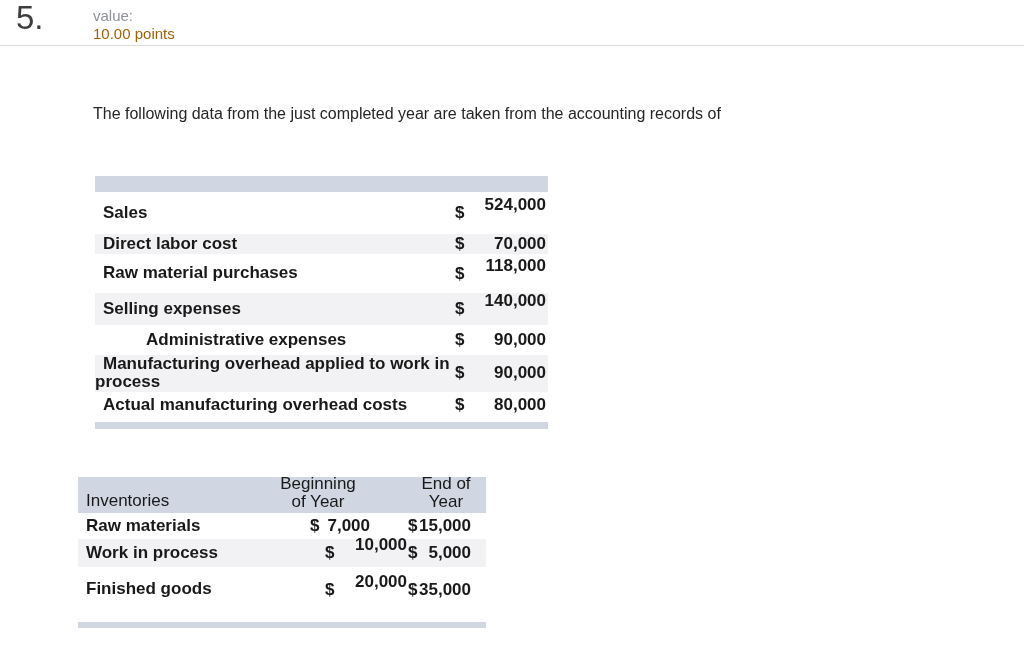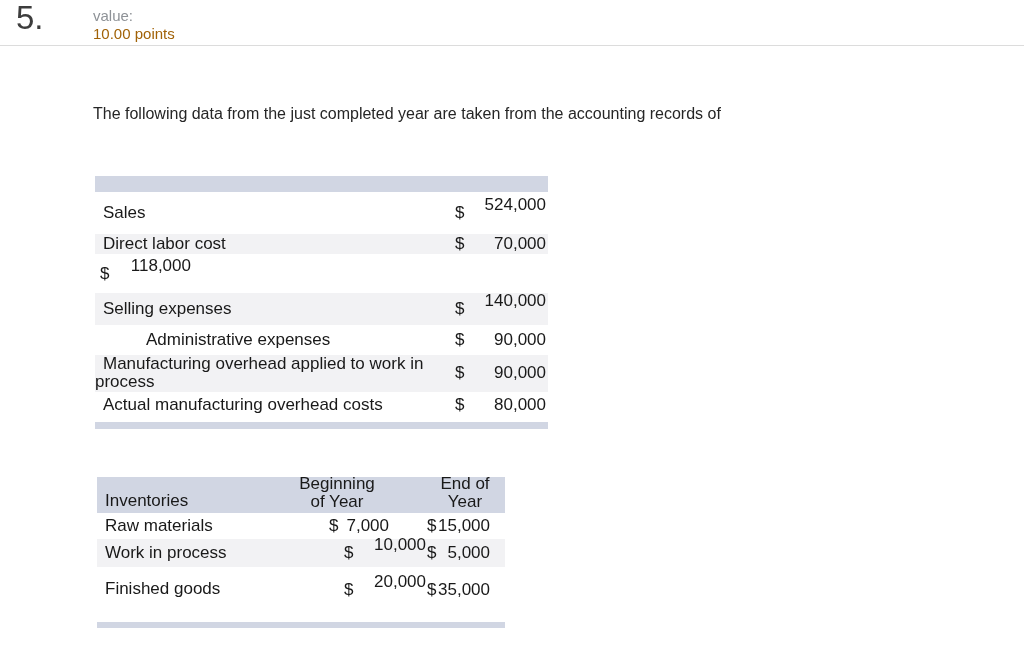--- a/index.html
+++ b/index.html
@@ -74,20 +74,21 @@
   }
   .band.bottom {
     height: 7px;
     margin-top: 4px;
   }
   .trow {
     display: flex;
     align-items: center;
     font-size: 17px;
     color: #191919;
+    font-weight: bold;
   }
   .trow.shaded { background: var(--row-shade); }
   .row-label {
     flex: 1;
     text-indent: 8px;
     line-height: 1.08;
   }
   .amt {
     display: flex;
     justify-content: space-between;
@@ -112,21 +113,21 @@
   .t1r1 { min-height: 20px; }
   .t1r2 { min-height: 39px; }
   .t1r3 { min-height: 32px; }
   .t1r4 { min-height: 30px; margin-left: 43px; }
   .t1r5 { min-height: 35px; }
   .t1r6 { min-height: 26px; }
 
   
   .table2 {
     position: absolute;
-    left: 97px;
+    left: 78px;
     top: 477px;
     width: 408px;
   }
   .t2head {
     display: flex;
     align-items: flex-end;
     height: 36px;
     padding-bottom: 2px;
     background: var(--table-band);
     font-size: 17px;
@@ -189,20 +190,21 @@
 
     <div class="trow t1r1 shaded">
       <div class="row-label">Direct labor cost</div>
       <div class="amt">
         <span class="cur">$</span>
         <span class="num">70,000</span>
       </div>
     </div>
 
     <div class="trow t1r2">
+      <div class="row-label">Raw material purchases</div>
       <div class="amt raised">
         <span class="cur">$</span>
         <span class="num">118,000</span>
       </div>
     </div>
 
     <div class="trow t1r3 shaded">
       <div class="row-label">Selling expenses</div>
       <div class="amt raised">
         <span class="cur">$</span>

